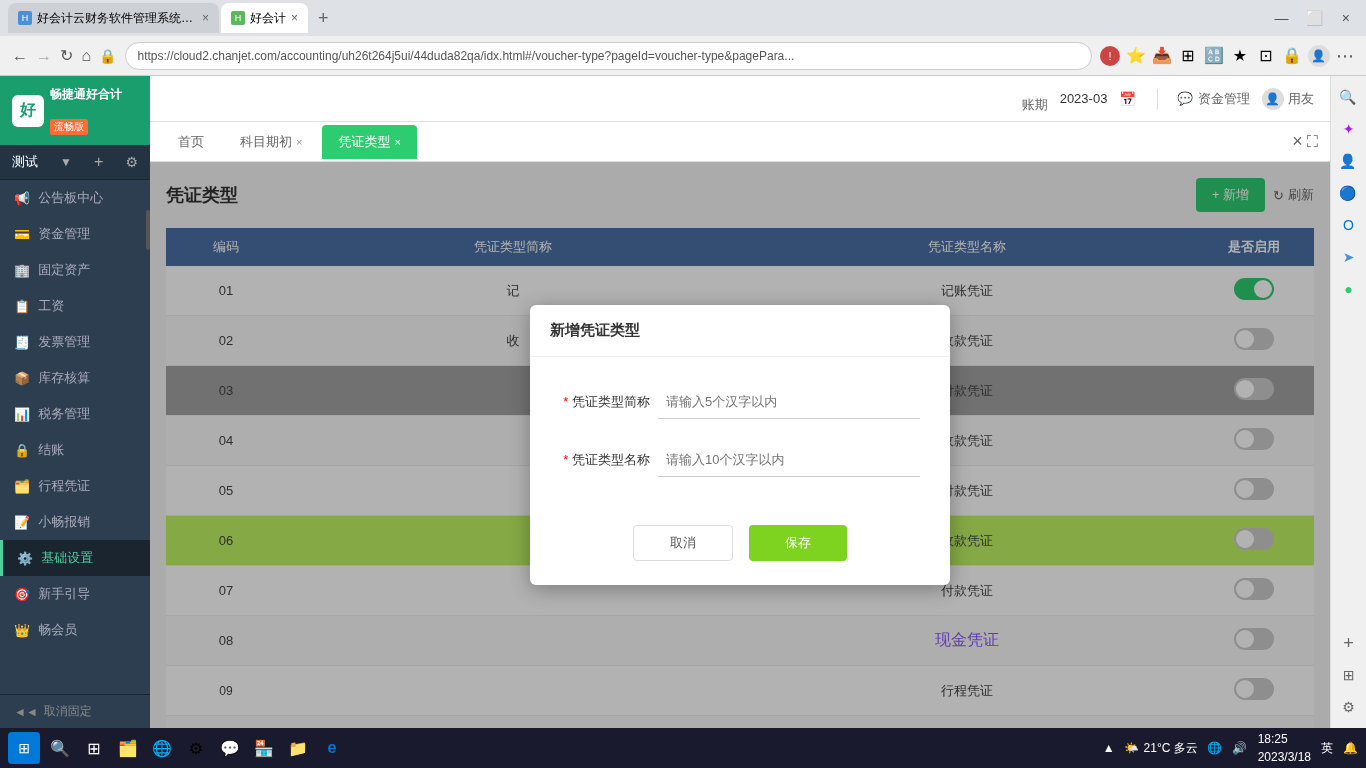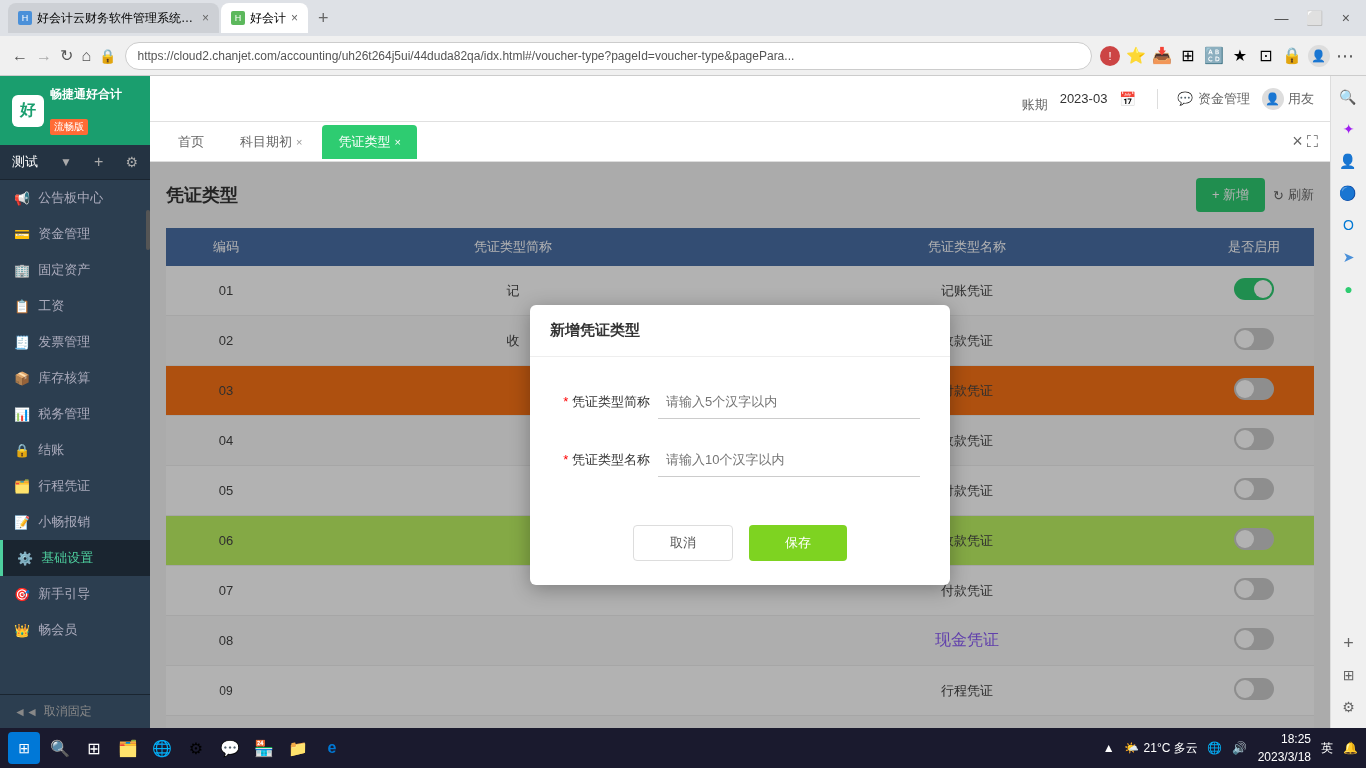--- a/index.html
+++ b/index.html
@@ -177,37 +177,37 @@
           </button>
         </div>
       </div>
 
       <table style="width:100%;border-collapse:collapse;background:#fff;">
         <thead>
           <tr style="background:#4a6fa5;color:#fff;">
             <th style="padding:10px 16px;font-size:13px;font-weight:normal;text-align:center;width:120px;">编码</th>
             <th style="padding:10px 16px;font-size:13px;font-weight:normal;text-align:center;">凭证类型简称</th>
             <th style="padding:10px 16px;font-size:13px;font-weight:normal;text-align:center;">凭证类型名称</th>
-            <th style="padding:10px 16px;font-size:13px;font-weight:normal;text-align:center;width:120px;">是否启用</th>
+            <th style="padding:10px 16px;font-size:13px;font-weight:bold;text-align:center;width:120px;">是否启用</th>
           </tr>
         </thead>
         <tbody id="table-body">
         <tr style="border-bottom: 1px solid rgb(238, 238, 238); background: rgb(255, 255, 255);">
               <td style="padding: 12px 16px; font-size: 13px; color: rgb(68, 68, 68); text-align: center;">01</td>
               <td style="padding: 12px 16px; font-size: 13px; color: rgb(68, 68, 68); text-align: center;">记</td>
               <td style="padding: 12px 16px; font-size: 13px; color: rgb(68, 68, 68); text-align: center;">记账凭证</td>
               <td style="padding: 12px 16px; font-size: 13px; color: rgb(68, 68, 68); text-align: center;"><div style="display: inline-block; width: 40px; height: 22px; border-radius: 11px; position: relative; cursor: pointer; background: rgb(46, 204, 113);"><div style="width: 18px; height: 18px; background: rgb(255, 255, 255); border-radius: 50%; position: absolute; top: 2px; left: 20px;"></div></div></td>
             </tr>
             <tr style="border-bottom: 1px solid rgb(238, 238, 238); background: rgb(250, 250, 250);">
               <td style="padding: 12px 16px; font-size: 13px; color: rgb(68, 68, 68); text-align: center;">02</td>
               <td style="padding: 12px 16px; font-size: 13px; color: rgb(68, 68, 68); text-align: center;">收</td>
               <td style="padding: 12px 16px; font-size: 13px; color: rgb(68, 68, 68); text-align: center;">收款凭证</td>
               <td style="padding: 12px 16px; font-size: 13px; color: rgb(68, 68, 68); text-align: center;"><div style="display: inline-block; width: 40px; height: 22px; border-radius: 11px; position: relative; cursor: pointer; background: rgb(204, 204, 204);"><div style="width: 18px; height: 18px; background: rgb(255, 255, 255); border-radius: 50%; position: absolute; top: 2px; left: 2px;"></div></div></td>
             </tr>
-            <tr style="border-bottom: 1px solid rgb(238, 238, 238); background: #f97316;">
+            <tr style="border-bottom: 1px solid rgb(238, 238, 238); background: #a3a3a3;">
               <td style="padding: 12px 16px; font-size: 13px; color: rgb(68, 68, 68); text-align: center;">03</td>
               <td style="padding: 12px 16px; font-size: 13px; color: rgb(68, 68, 68); text-align: center;"></td>
               <td style="padding: 12px 16px; font-size: 13px; color: rgb(68, 68, 68); text-align: center;">付款凭证</td>
               <td style="padding: 12px 16px; font-size: 13px; color: rgb(68, 68, 68); text-align: center;"><div style="display: inline-block; width: 40px; height: 22px; border-radius: 11px; position: relative; cursor: pointer; background: rgb(204, 204, 204);"><div style="width: 18px; height: 18px; background: rgb(255, 255, 255); border-radius: 50%; position: absolute; top: 2px; left: 2px;"></div></div></td>
             </tr>
             <tr style="border-bottom: 1px solid rgb(238, 238, 238); background: rgb(250, 250, 250);">
               <td style="padding: 12px 16px; font-size: 13px; color: rgb(68, 68, 68); text-align: center;">04</td>
               <td style="padding: 12px 16px; font-size: 13px; color: rgb(68, 68, 68); text-align: center;"></td>
               <td style="padding: 12px 16px; font-size: 13px; color: rgb(68, 68, 68); text-align: center;">收款凭证</td>
               <td style="padding: 12px 16px; font-size: 13px; color: rgb(68, 68, 68); text-align: center;"><div style="display: inline-block; width: 40px; height: 22px; border-radius: 11px; position: relative; cursor: pointer; background: rgb(204, 204, 204);"><div style="width: 18px; height: 18px; background: rgb(255, 255, 255); border-radius: 50%; position: absolute; top: 2px; left: 2px;"></div></div></td>
@@ -314,20 +314,20 @@
   <div style="width:28px;height:28px;display:flex;align-items:center;justify-content:center;cursor:pointer;font-size:16px;color:#0078d4;font-weight:bold;">e</div>
   <div style="flex:1;"></div>
   <div style="display:flex;align-items:center;gap:10px;color:#fff;font-size:12px;">
     <div style="cursor:pointer;font-size:12px;">▲</div>
     <div style="display:flex;align-items:center;gap:4px;">
       <span>🌤️</span>
       <span>21°C 多云</span>
     </div>
     <div style="cursor:pointer;font-size:12px;">🌐</div>
     <div style="cursor:pointer;font-size:12px;">🔊</div>
-    <div style="cursor:pointer;text-align:right;line-height:1.5;">
+    <div style="cursor:pointer;text-align:left;line-height:1.5;">
       <div>18:25</div>
       <div>2023/3/18</div>
     </div>
     <div style="cursor:pointer;">英</div>
     <div style="cursor:pointer;font-size:12px;">🔔</div>
   </div>
 </div>
 
 </body></html>

